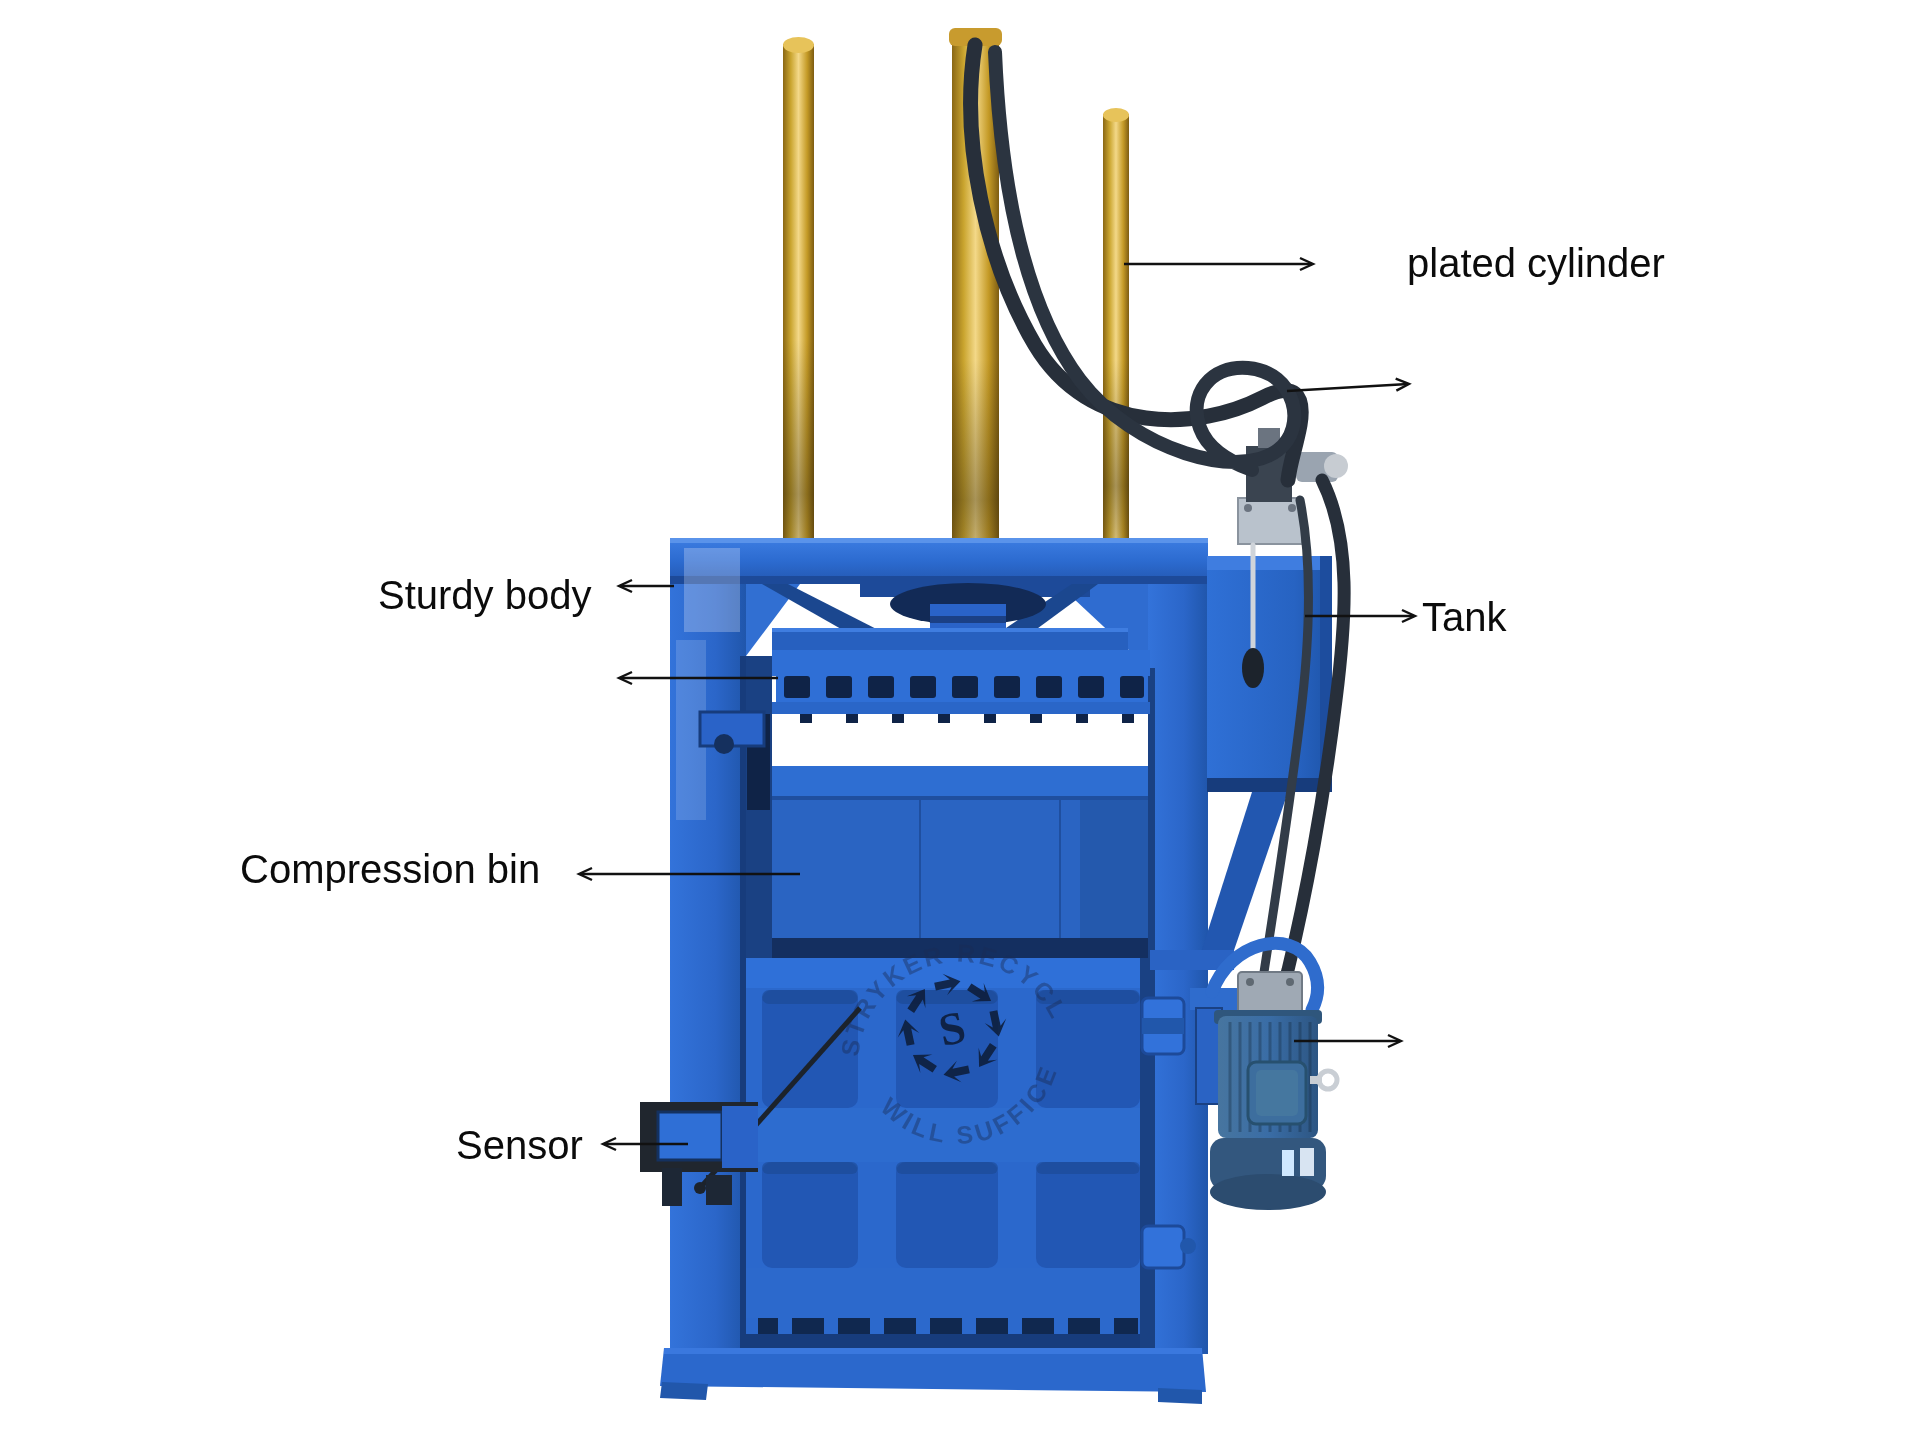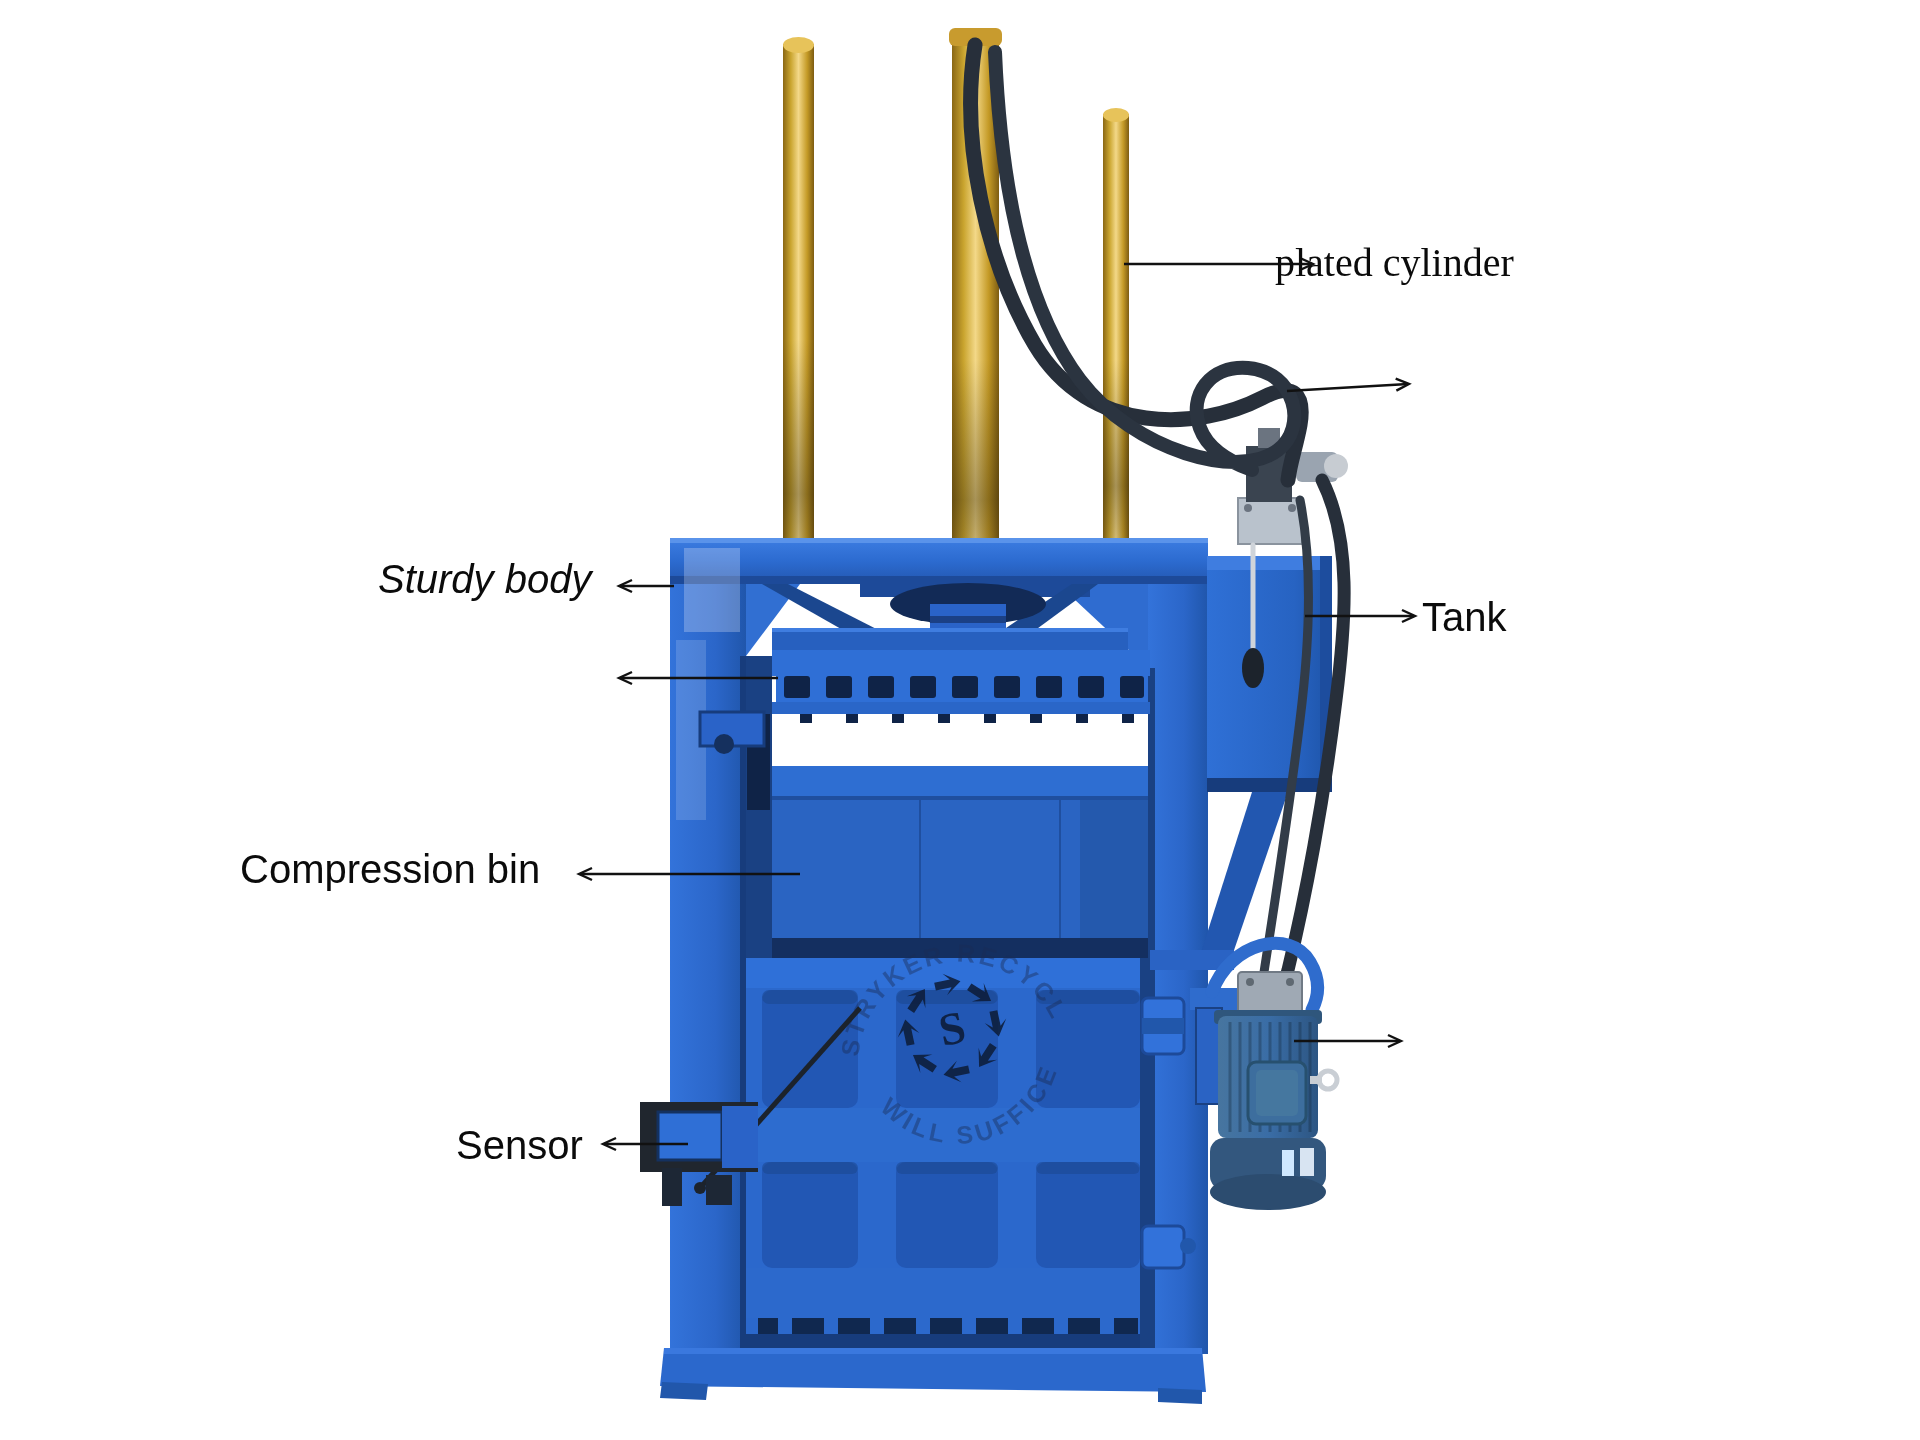--- a/index.html
+++ b/index.html
@@ -301,24 +301,24 @@
     <line x1="1287" y1="391" x2="1408" y2="384" marker-end="url(#arrHead)"></line>
     <line x1="674" y1="586" x2="620" y2="586" marker-end="url(#arrHead)"></line>
     <line x1="778" y1="678" x2="620" y2="678" marker-end="url(#arrHead)"></line>
     <line x1="1305" y1="616" x2="1414" y2="616" marker-end="url(#arrHead)"></line>
     <line x1="800" y1="874" x2="580" y2="874" marker-end="url(#arrHead)"></line>
     <line x1="1294" y1="1041" x2="1400" y2="1041" marker-end="url(#arrHead)"></line>
     <line x1="688" y1="1144" x2="604" y2="1144" marker-end="url(#arrHead)"></line>
   </g>
 </svg>
 
-<div class="callout right-side" style="left:1275px;top:240px;font-family:Liberation Serif, serif;">plated cylinder</div>
-
-
-<div class="callout left-side" style="left:378px;top:556px;font-style:italic;">Sturdy body</div>
+<div class="callout right-side" style="left:1407px;top:240px;">plated cylinder</div>
+
+
+<div class="callout left-side" style="left:378px;top:572px;">Sturdy body</div>
 
 
 <div class="callout right-side" style="left:1422px;top:594px;">Tank</div>
 
 <div class="callout left-side" style="left:240px;top:846px;">Compression bin</div>
 
 
 <div class="callout left-side" style="left:456px;top:1122px;">Sensor</div>
 
 </div>

